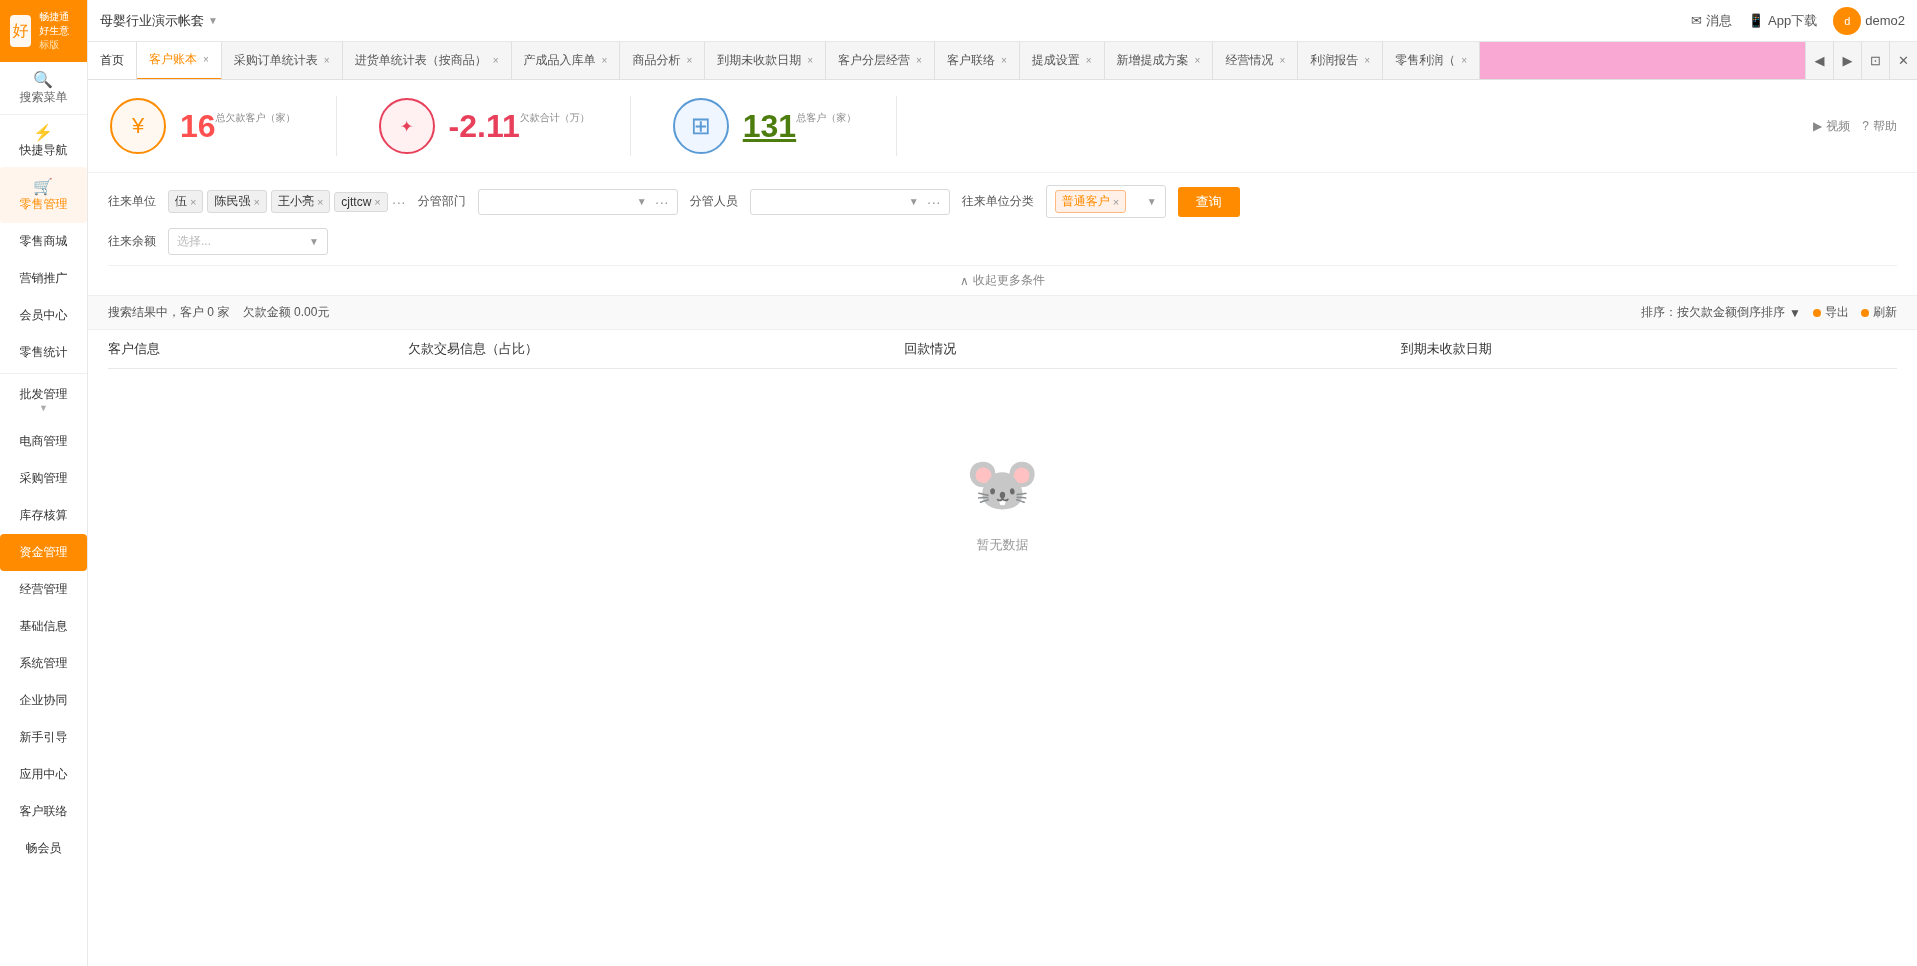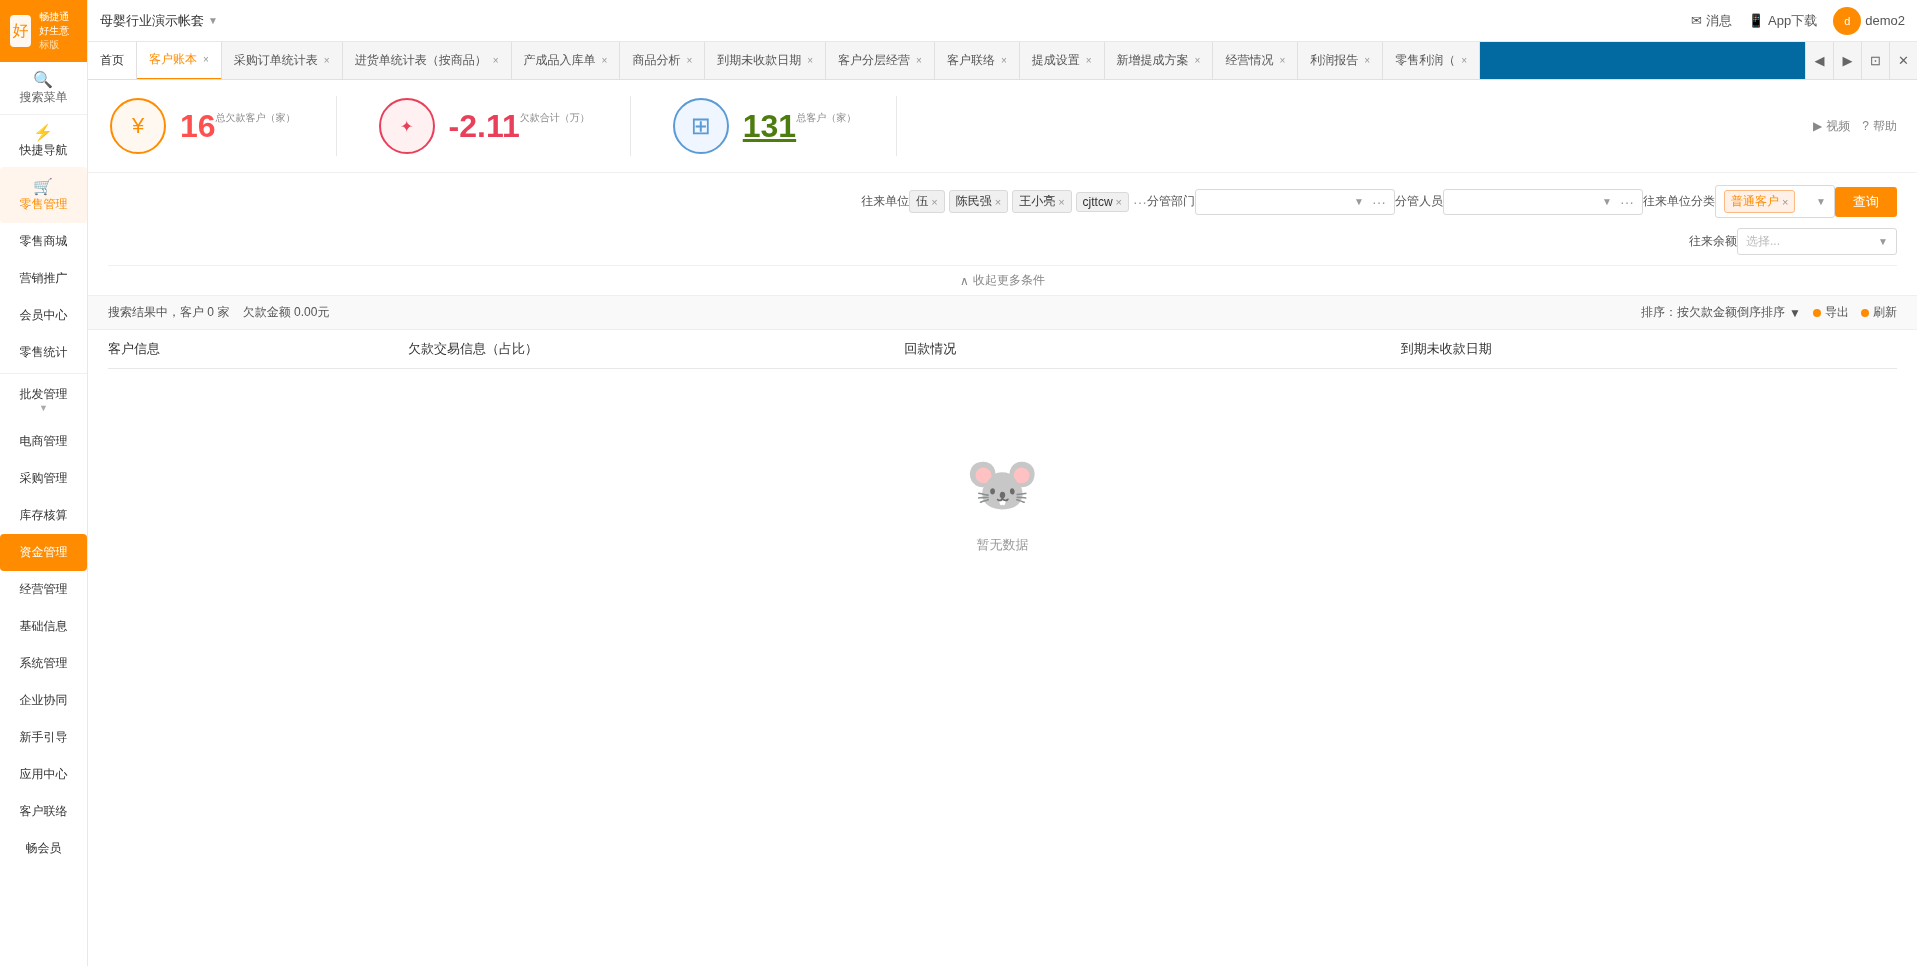--- a/index.html
+++ b/index.html
@@ -21,21 +21,21 @@
     
     .topbar { height: 42px; background: #fff; display: flex; align-items: center; justify-content: space-between; padding: 0 12px; border-bottom: 1px solid #e8e8e8; flex-shrink: 0; }
     .topbar-left { display: flex; align-items: center; gap: 8px; }
     .topbar-selector { display: flex; align-items: center; gap: 4px; font-size: 13px; color: #333; cursor: pointer; }
     .topbar-selector .arrow { font-size: 10px; color: #999; }
     .topbar-right { display: flex; align-items: center; gap: 16px; font-size: 13px; color: #555; }
     .topbar-right-item { display: flex; align-items: center; gap: 4px; cursor: pointer; }
     .avatar { width: 28px; height: 28px; border-radius: 50%; background: #ff8c00; display: flex; align-items: center; justify-content: center; color: #fff; font-size: 11px; }
 
     
-    .tabs { height: 38px; background: #0369a1; display: flex; align-items: center; border-bottom: 1px solid #e0e0e0; flex-shrink: 0; overflow: hidden; }
+    .tabs { height: 38px; background: #f9a8d4; display: flex; align-items: center; border-bottom: 1px solid #e0e0e0; flex-shrink: 0; overflow: hidden; }
     .tab { height: 38px; padding: 0 12px; display: flex; align-items: center; gap: 4px; font-size: 12px; color: #555; cursor: pointer; border-right: 1px solid #e0e0e0; white-space: nowrap; background: #f5f5f5; }
     .tab.active { background: #fff; color: #ff8c00; border-bottom: 2px solid #ff8c00; }
     .tab-close { font-size: 10px; color: #999; margin-left: 2px; }
     .tab-home { background: #fff; color: #333; }
     .tabs-arrows { display: flex; align-items: center; margin-left: auto; }
     .tabs-arrow-btn { width: 28px; height: 38px; display: flex; align-items: center; justify-content: center; cursor: pointer; background: #f5f5f5; border-left: 1px solid #e0e0e0; color: #666; }
 
     
     .content { flex: 1; overflow-y: auto; background: #fff; }
 
@@ -52,21 +52,21 @@
     .stat-text { display: flex; flex-direction: row; }
     .stat-value { font-size: 32px; font-weight: bold; color: #ff5050; line-height: 1.2; }
     .stat-value.negative { color: #e8405a; }
     .stat-value.dark { color: #4d7c0f; text-decoration: underline; }
     .stat-label { font-size: 10px; color: #888; margin-top: 4px; }
     .stats-bar-right { margin-left: auto; display: flex; align-items: center; gap: 12px; font-size: 12px; color: #888; }
     .stats-bar-right-item { display: flex; align-items: center; gap: 4px; cursor: pointer; }
 
     
     .filter-bar { padding: 12px 20px 0; background: #fff; }
-    .filter-row { display: flex; align-items: center; flex-wrap: wrap; margin-bottom: 10px; justify-content: flex-end; }
+    .filter-row { display: flex; align-items: center; gap: 12px; flex-wrap: wrap; margin-bottom: 10px; }
     .filter-label { font-size: 12px; color: #555; white-space: nowrap; }
     .filter-tags { display: flex; align-items: center; gap: 4px; flex-wrap: wrap; }
     .filter-tag { display: flex; align-items: center; gap: 3px; background: #f0f0f0; border: 1px solid #d9d9d9; border-radius: 3px; padding: 2px 6px; font-size: 12px; color: #333; }
     .filter-tag-close { cursor: pointer; color: #999; font-size: 11px; }
     .filter-select { display: flex; align-items: center; gap: 4px; border: 1px solid #d9d9d9; border-radius: 3px; padding: 4px 8px; font-size: 12px; color: #555; cursor: pointer; min-width: 120px; background: #fff; }
     .filter-select .arrow { margin-left: auto; color: #999; font-size: 10px; }
     .filter-select-wide { min-width: 200px; }
     .filter-dots { color: #999; cursor: pointer; font-size: 14px; }
 
     

